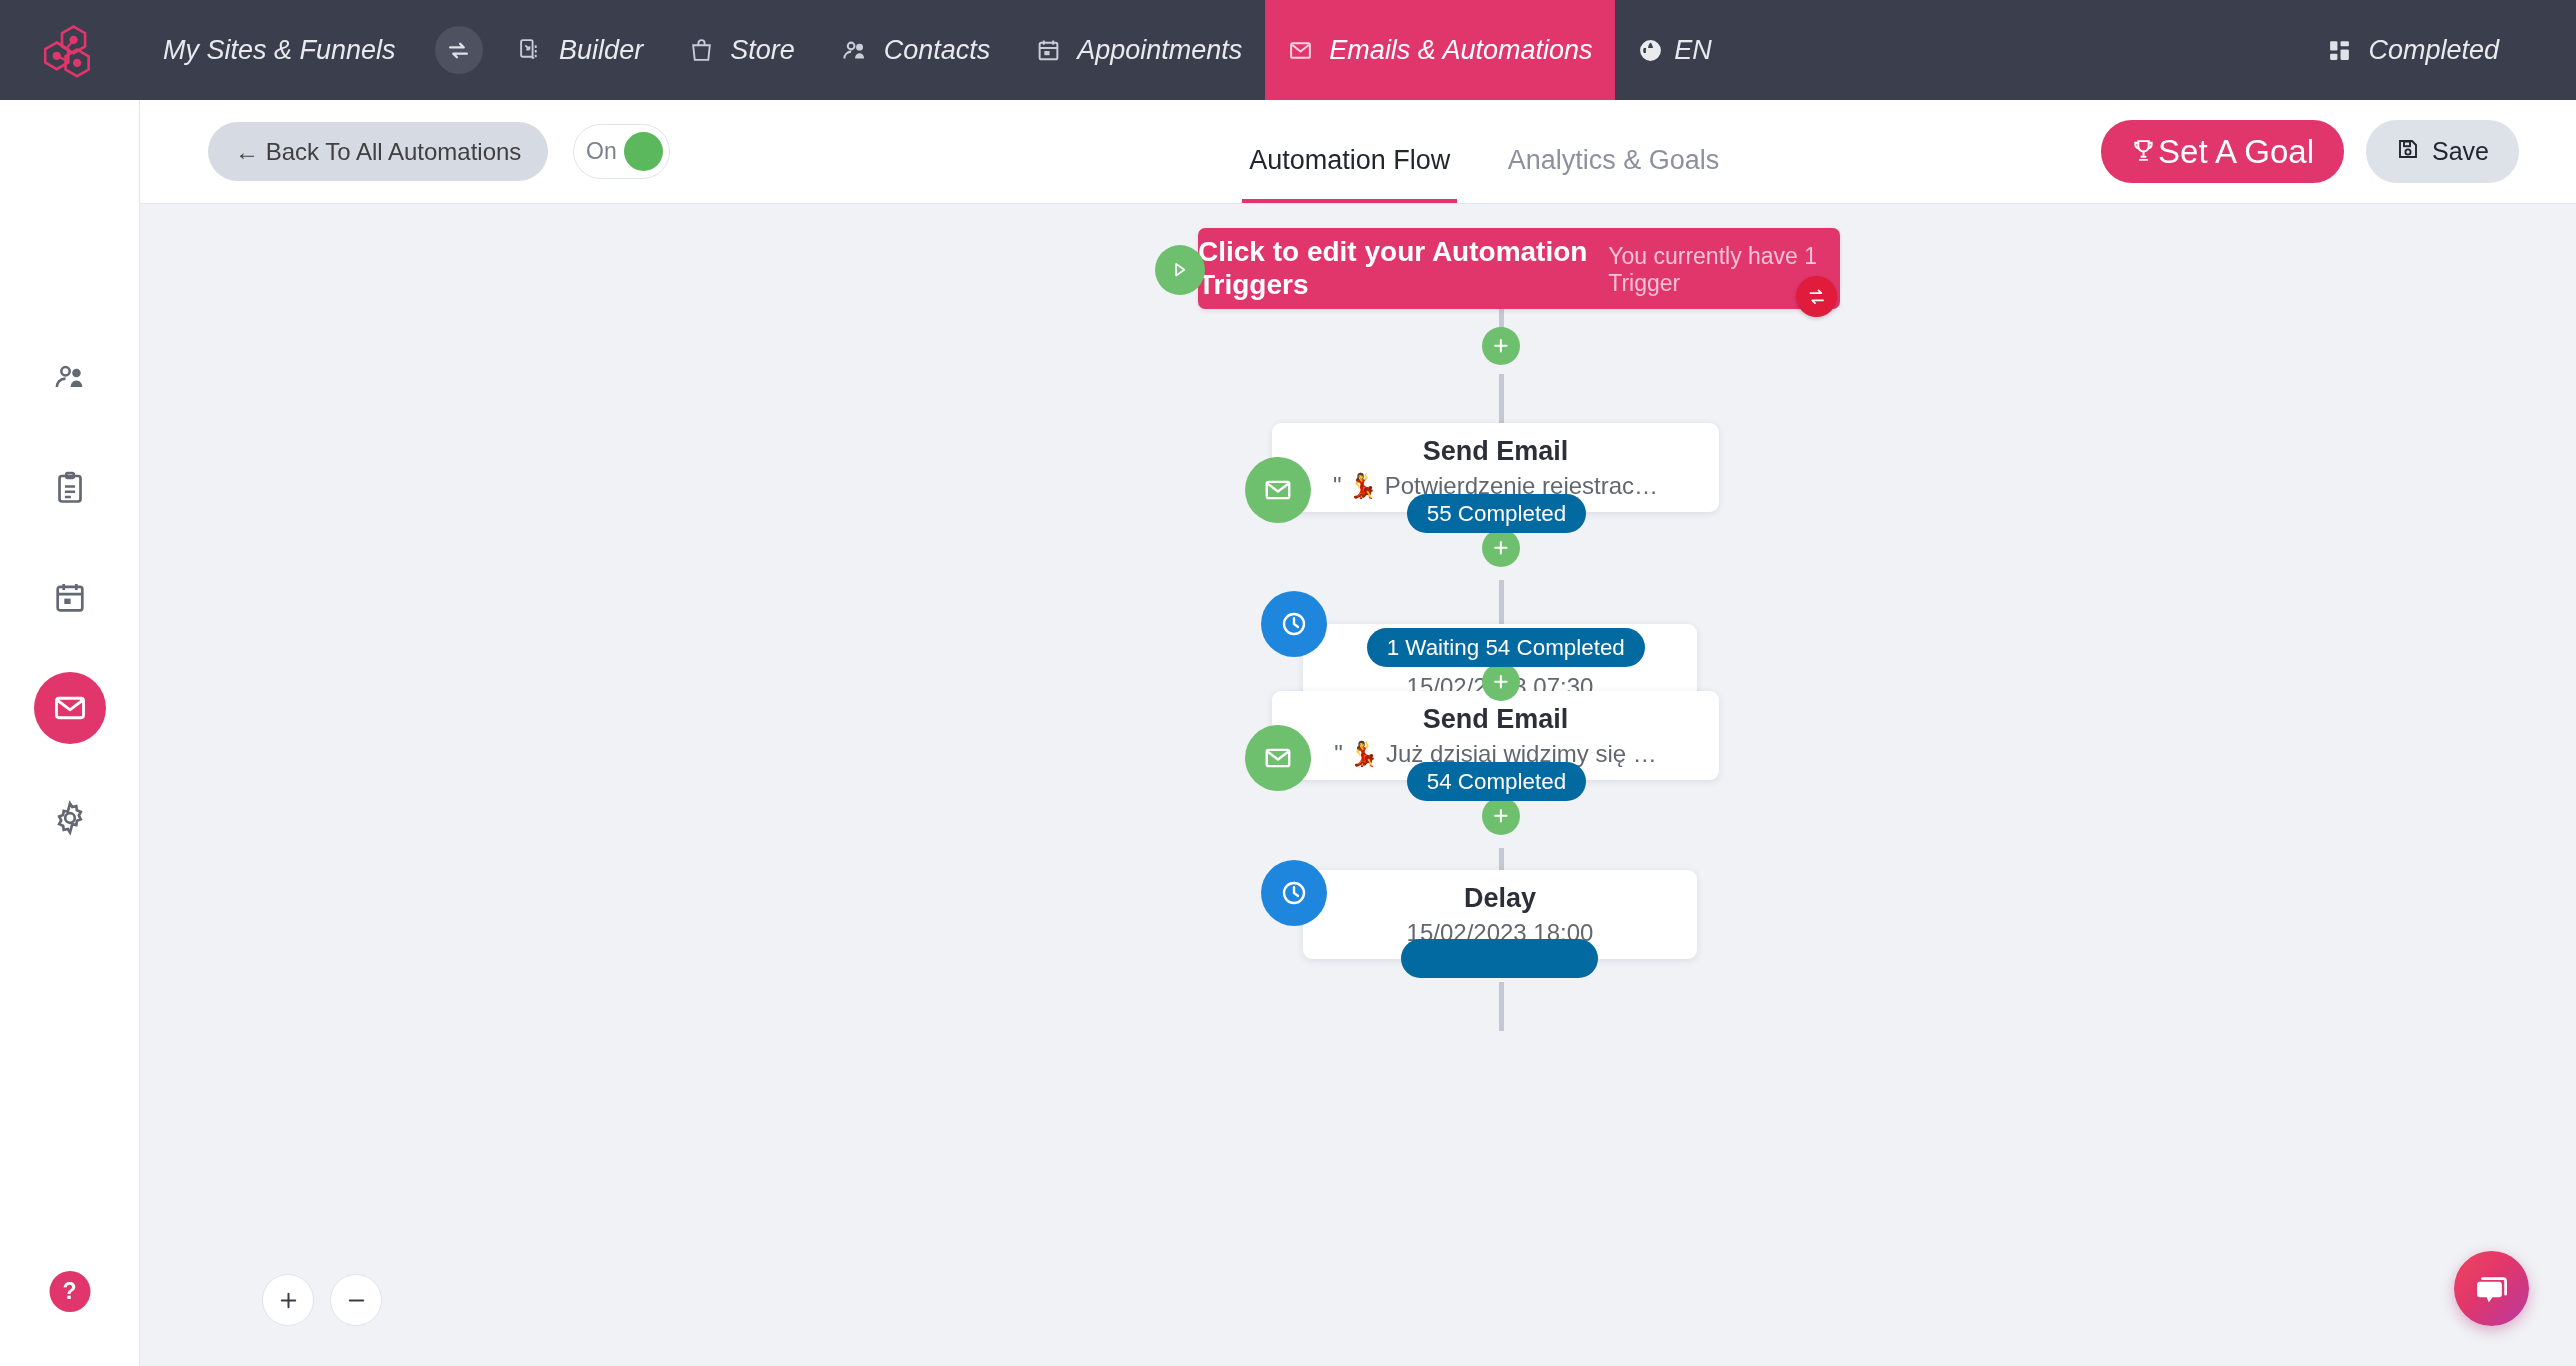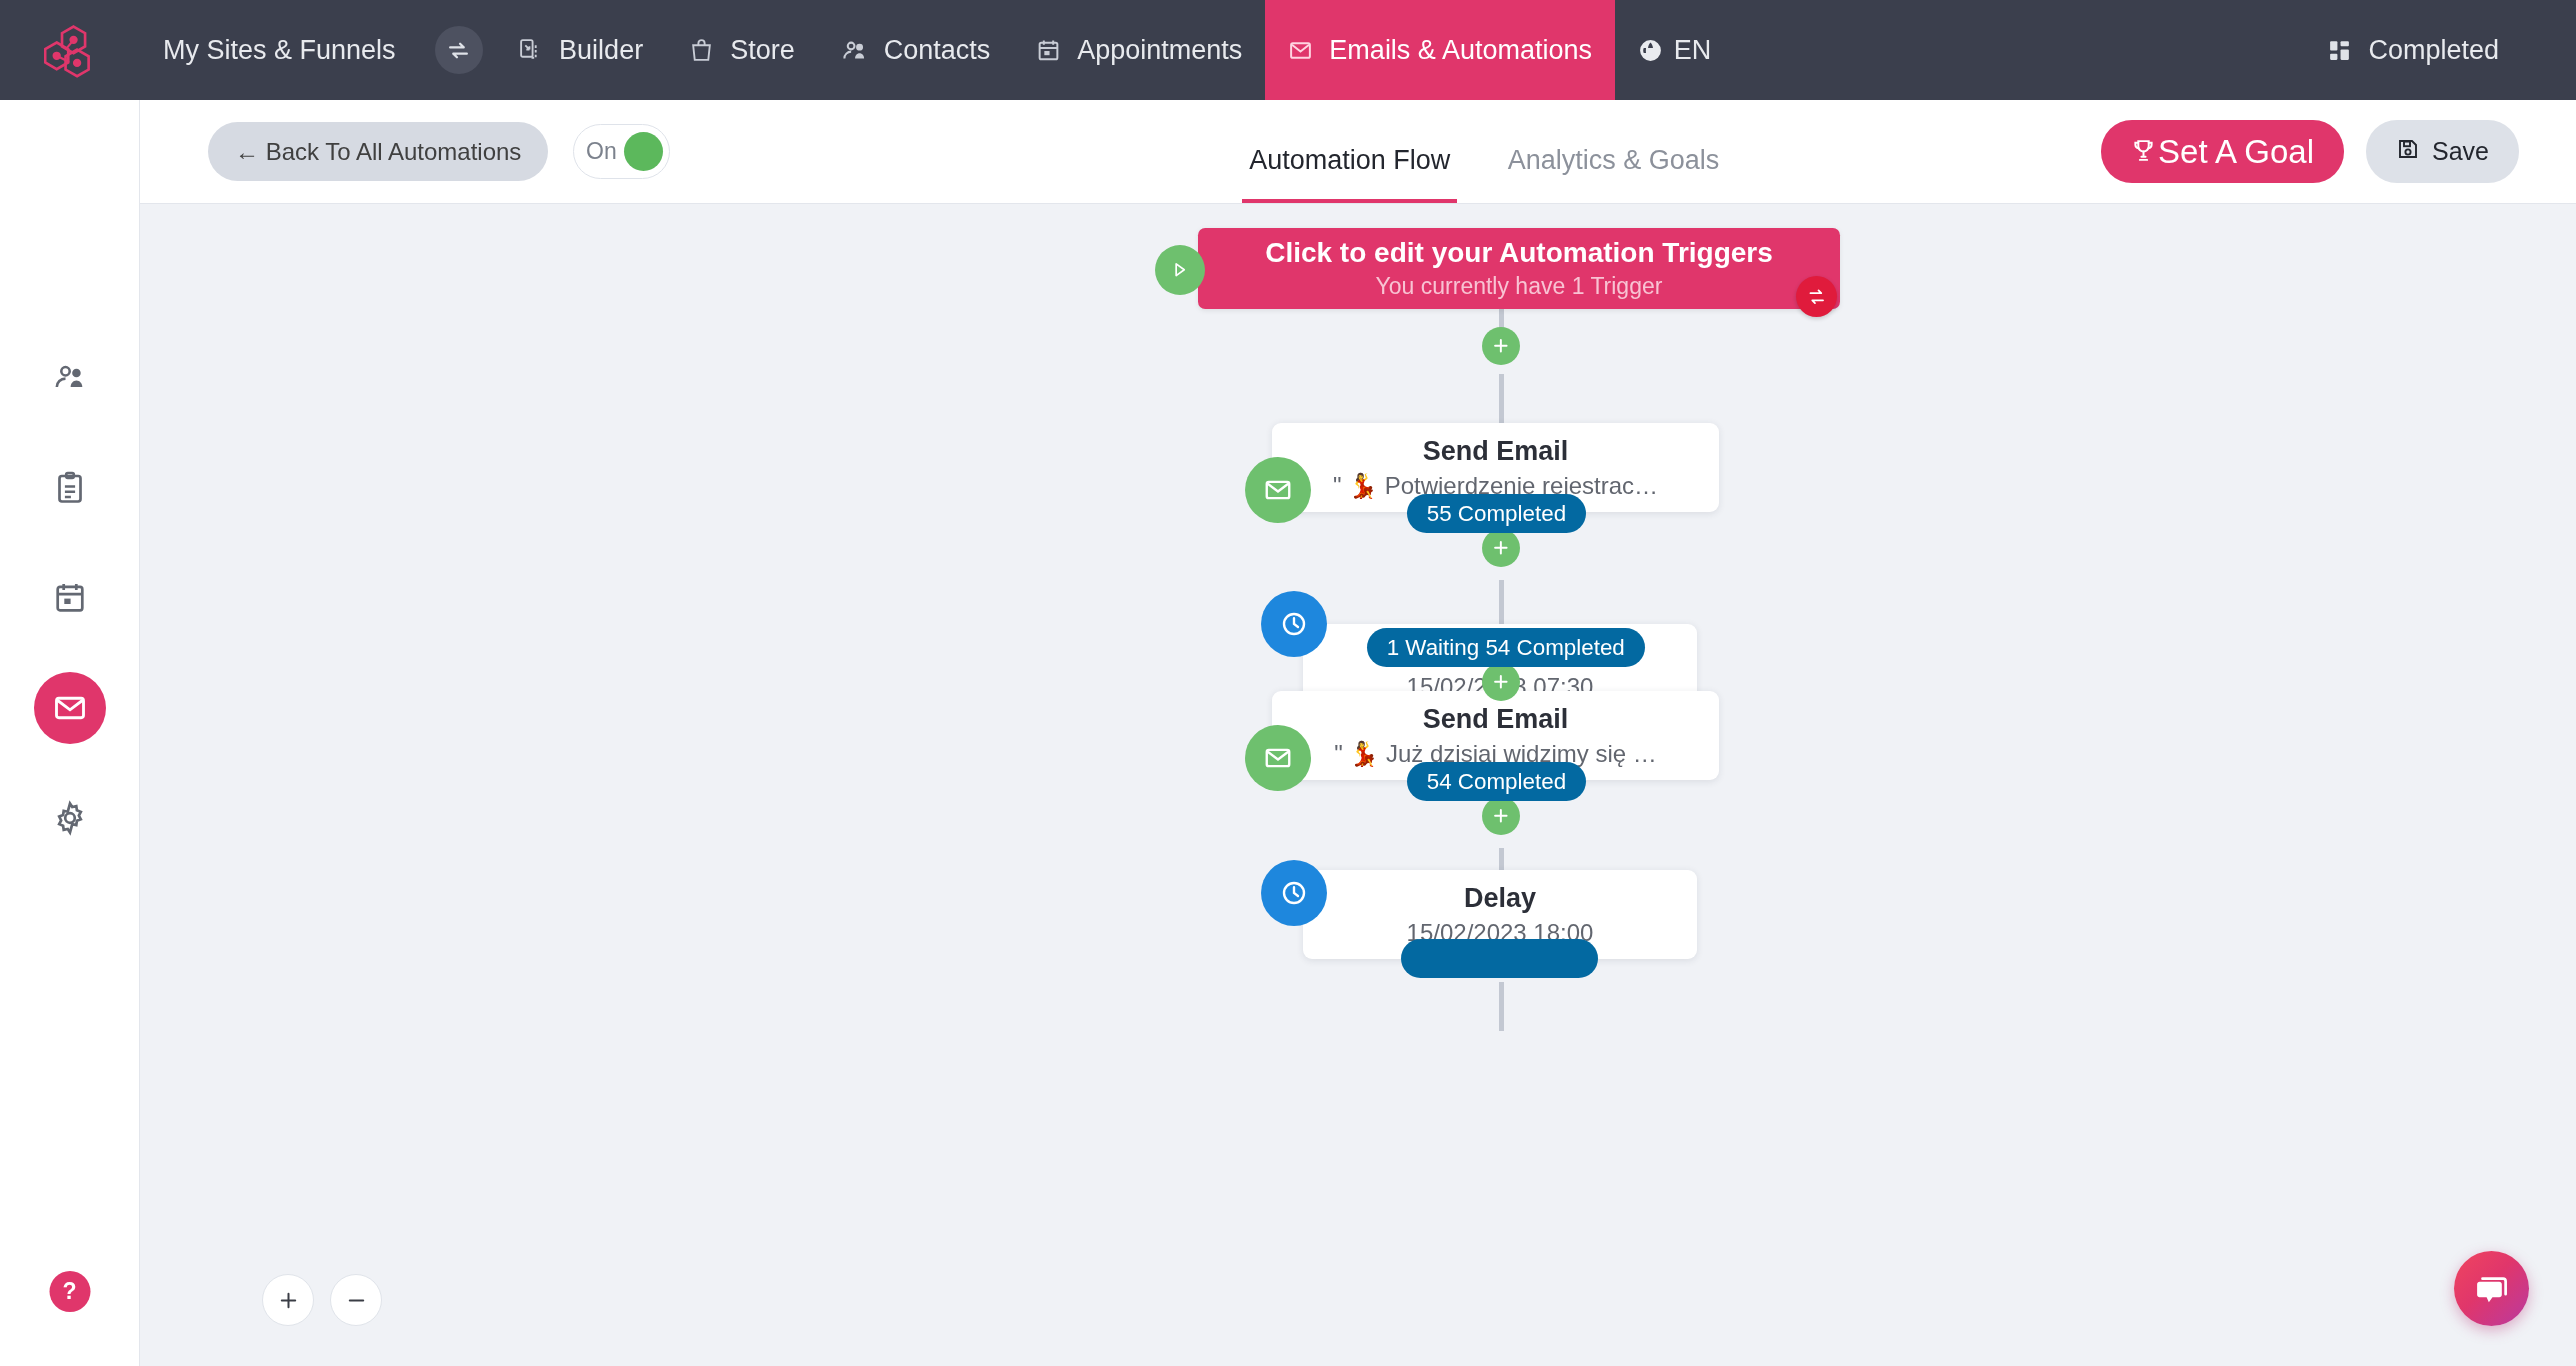--- a/index.html
+++ b/index.html
@@ -10,20 +10,21 @@
     overflow: hidden;
   }
 
   
   .topnav {
     position: absolute; top: 0; left: 0;
     width: 2576px; height: 100px;
     background: #3b3f4d;
     display: flex; 
     z-index: 40;
+    font-style: italic;
   }
   .logo-wrap {
     width: 140px; height: 100px;
     display: flex; align-items: center; justify-content: center;
   }
   .nav-items { display: flex; align-items: center; height: 100px; }
   .nav-item {
     display: flex; align-items: center; gap: 16px;
     height: 100px; padding: 0 23px;
     color: #e8eaee; font-size: 27px; white-space: nowrap;
@@ -133,21 +134,21 @@
 
   .spine {
     position: absolute; left: 1359px; width: 4.5px; background: #c3c8d2;
   }
 
   
   .trigger-card {
     position: absolute; left: 1058px; top: 24px;
     width: 642px; height: 81px;
     background: #e0366b; border-radius: 7.2px;
-    display: flex; flex-direction: column;
+    display: flex; flex-direction: row;
     align-items: center; justify-content: center;
     color: #fff; cursor: pointer;
     box-shadow: 0 1.8px 5.4px rgba(0,0,0,.08);
   }
   .trigger-title { font-size: 28px; font-weight: bold; line-height: 1.15; }
   .trigger-sub { font-size: 23px; color: #f8c3d3; margin-top: 3.6px; }
   .trigger-play {
     position: absolute; left: 1015px; top: 41px;
     width: 50px; height: 50px; border-radius: 50%;
     background: #6ec06e; color: #fff;

